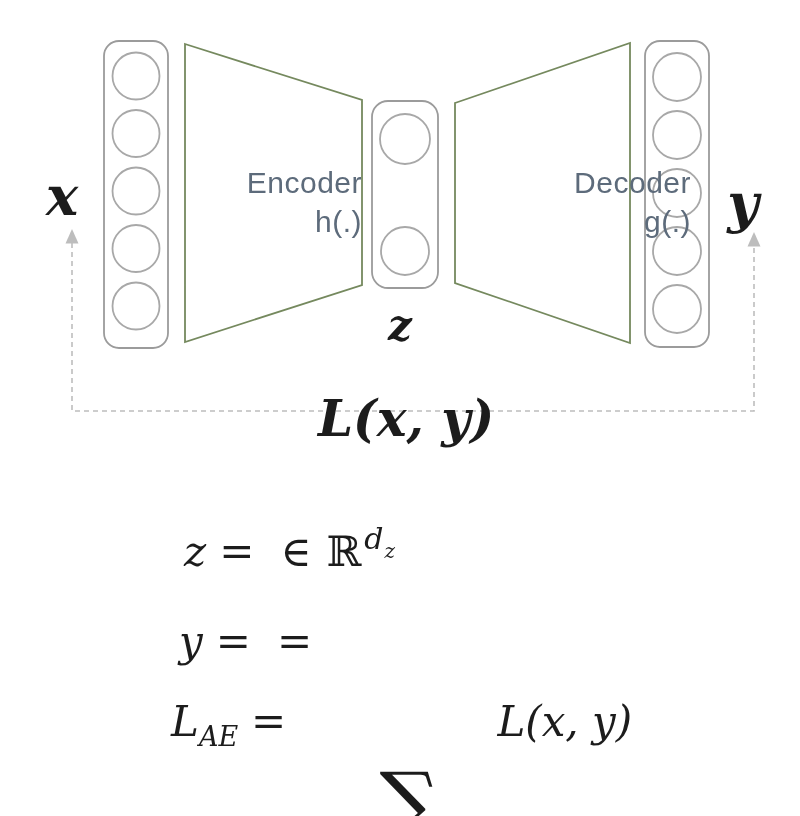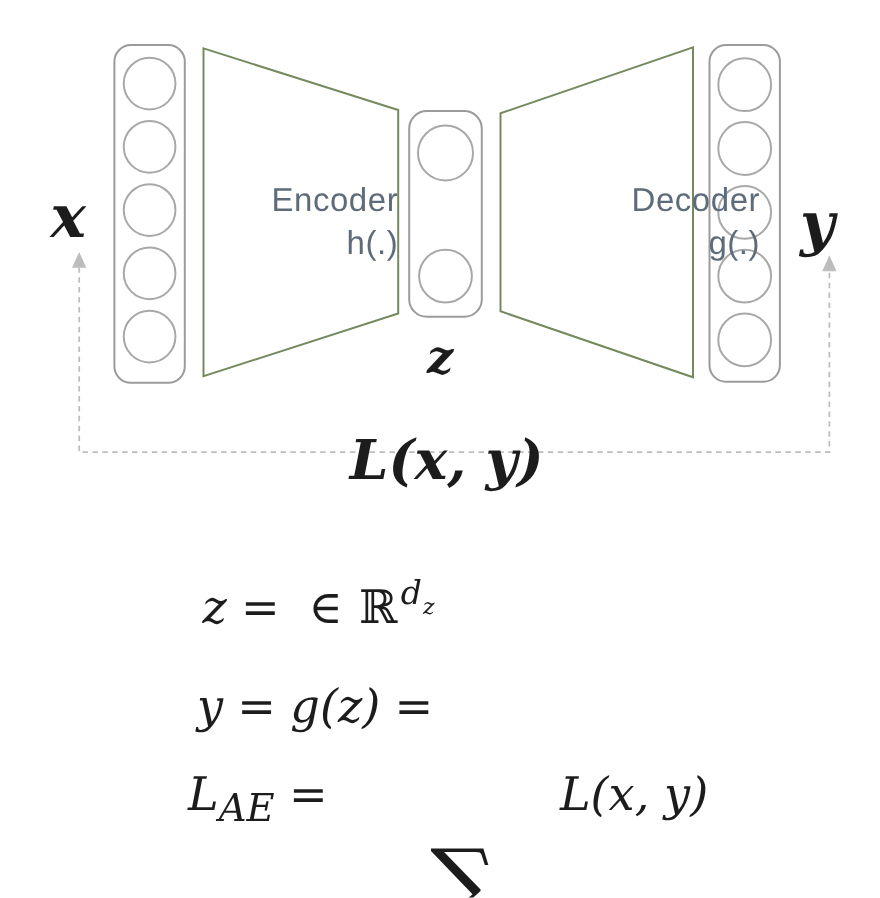--- a/index.html
+++ b/index.html
@@ -58,21 +58,21 @@
   }
   .eq1 { left: 184px; top: 527px; }
   .eq2 { left: 179px; top: 617px; }
   .eq3 { left: 171px; top: 697px; }
   .it { font-style: italic; }
   .op { font-style: normal; margin: 0 13px; }
   .opn { font-style: normal; }
   .set { font-family: "DejaVu Serif", "DejaVu Sans", serif; margin-left: 2px; }
   .sup   { font-size: 30px; position: relative; top: -17px; margin-left: 3px; }
   .supsub{ font-size: 20px; position: relative; top: -8px; margin-left: 1px; }
-  .sub   { font-size: 35px; position: relative; top: 10px; }
+  .sub   { font-size: 27px; position: relative; top: 10px; }
   .sumwrap { position: relative; padding-right: 58px; }
   .sigma {
     font-family: "DejaVu Serif", "DejaVu Sans", serif;
     font-style: normal;
     font-size: 84px;
     line-height: 1.15;
     position: relative; top: 8px;
   }
 </style>
 </head>
@@ -136,21 +136,20 @@
     <span class="op">=</span>
     <span class="op">∈</span>
     <span class="opn set">ℝ</span>
     <span class="sup it">d</span>
     <span class="supsub it">z</span>
   </div>
 
   <div class="eq eq2">
     <span class="it">y</span>
     <span class="op">=</span>
-    <span class="it">g(z)</span>
     <span class="op">=</span>
   </div>
 
   <div class="eq eq3">
     <span class="it">L</span>
     <span class="sub it">AE</span>
     <span class="op">=</span>
     <span class="sumwrap">
       <span class="sigma">∑</span>
       

